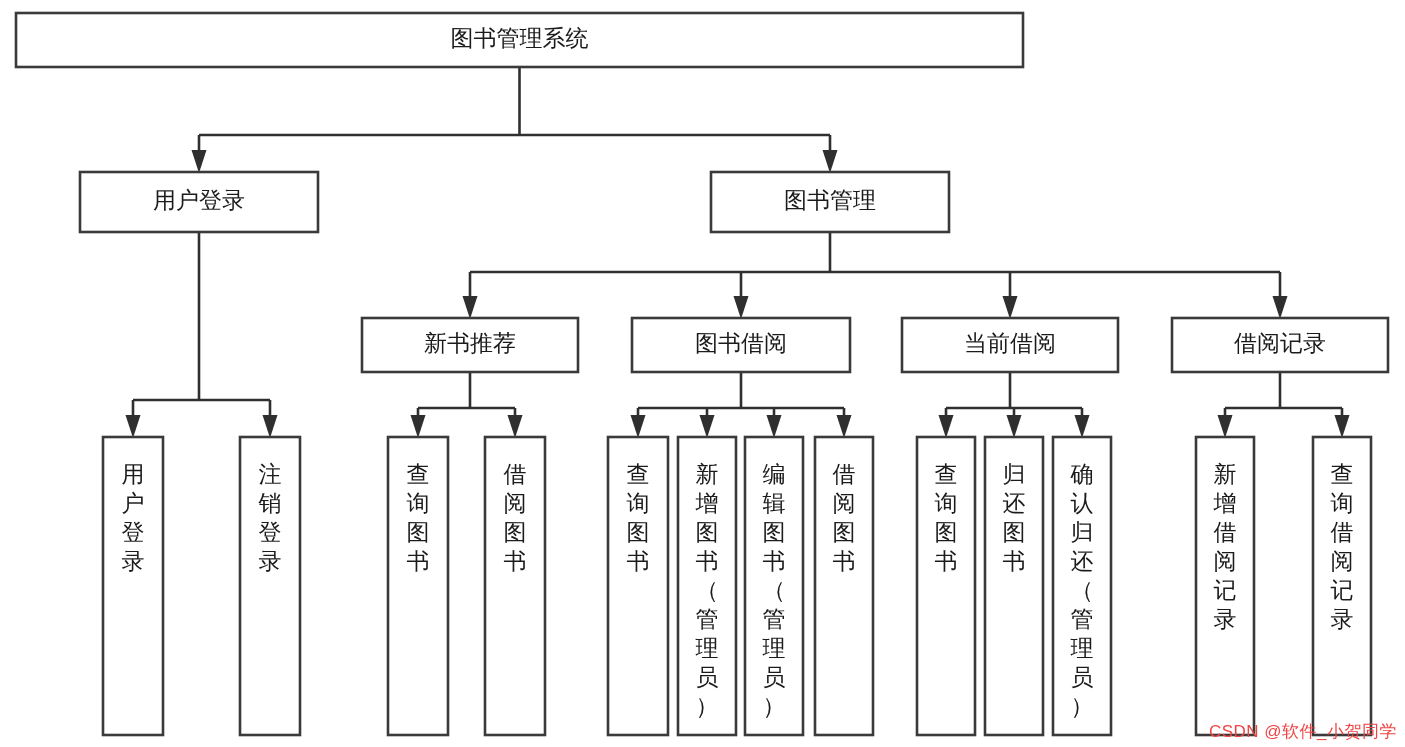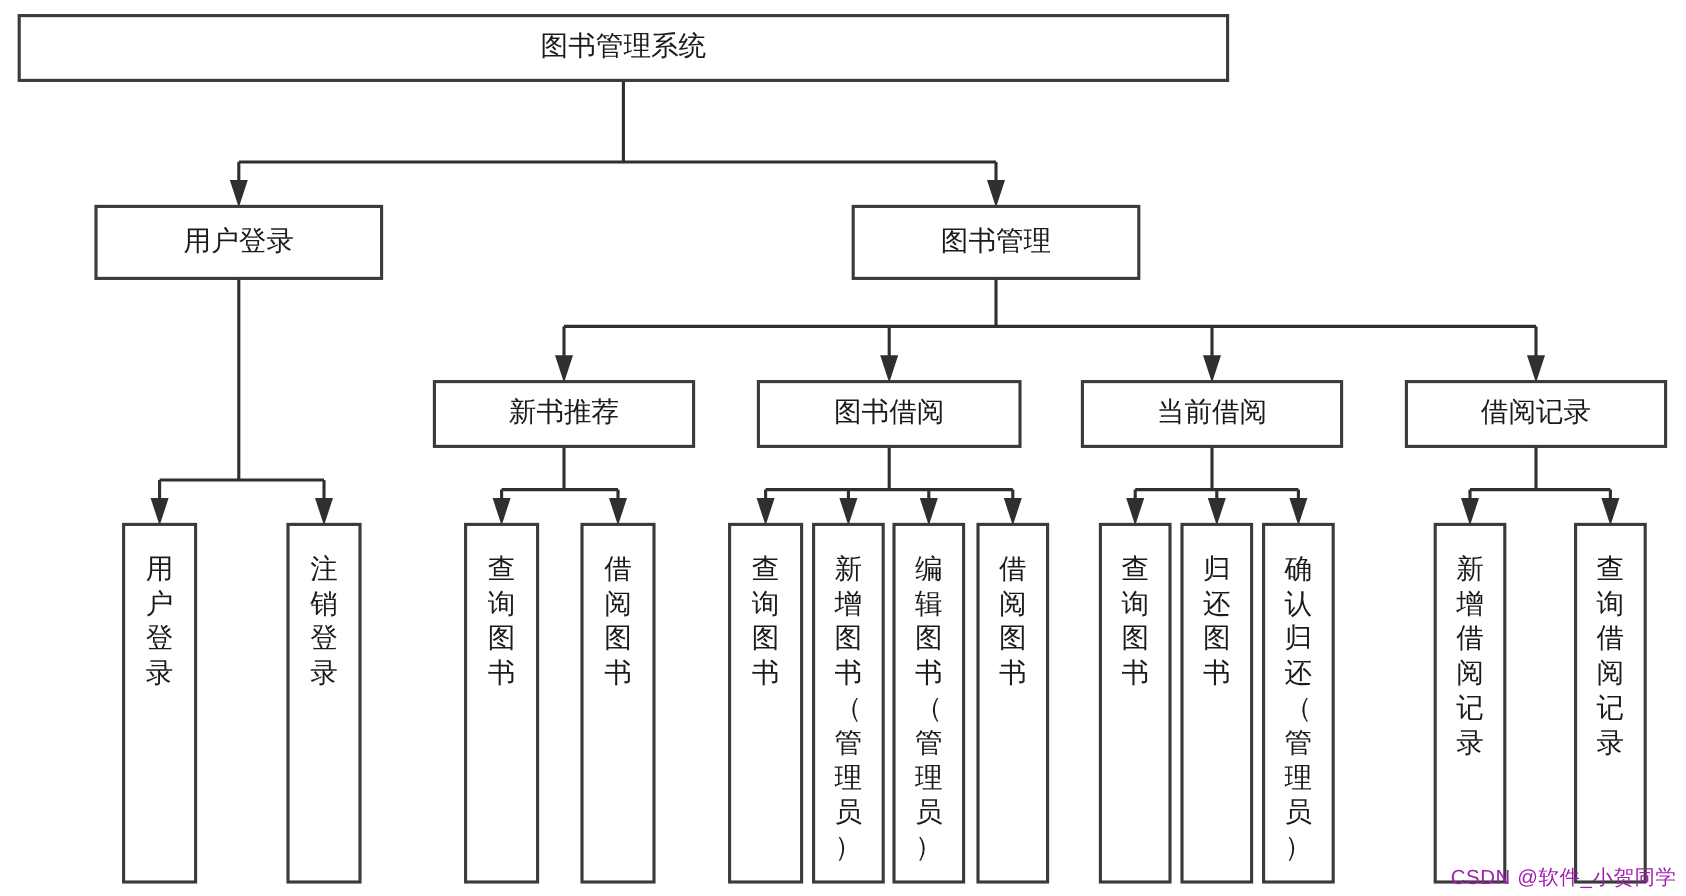--- a/index.html
+++ b/index.html
@@ -49,21 +49,21 @@
   }
   .arrow-head {
     fill: #2f2f2f;
     stroke: none;
   }
   .watermark {
     position: absolute;
     right: 8px;
     bottom: 4px;
     font-size: 17px;
-    color: #a21caf;
+    color: #ef4444;
     font-family: "Liberation Sans", "DejaVu Sans", sans-serif;
     white-space: nowrap;
     letter-spacing: 0.5px;
     user-select: none;
   }
 </style>
 </head>
 <body>
 
 <div id="diagram-root">

